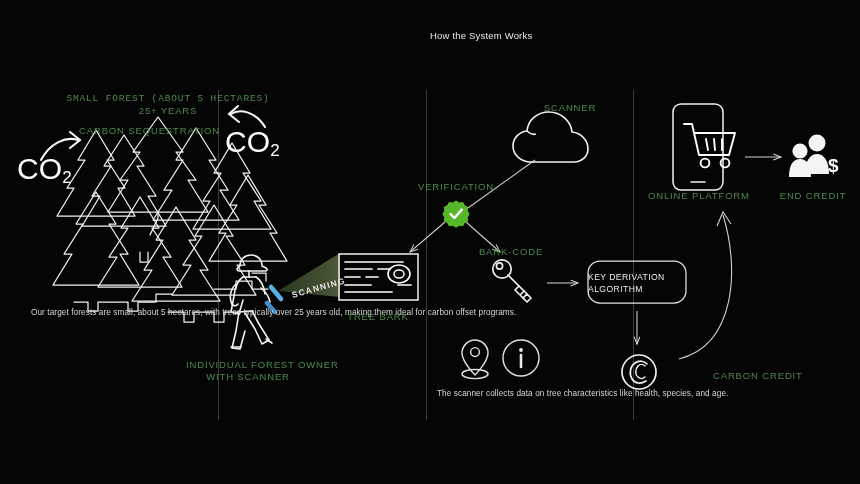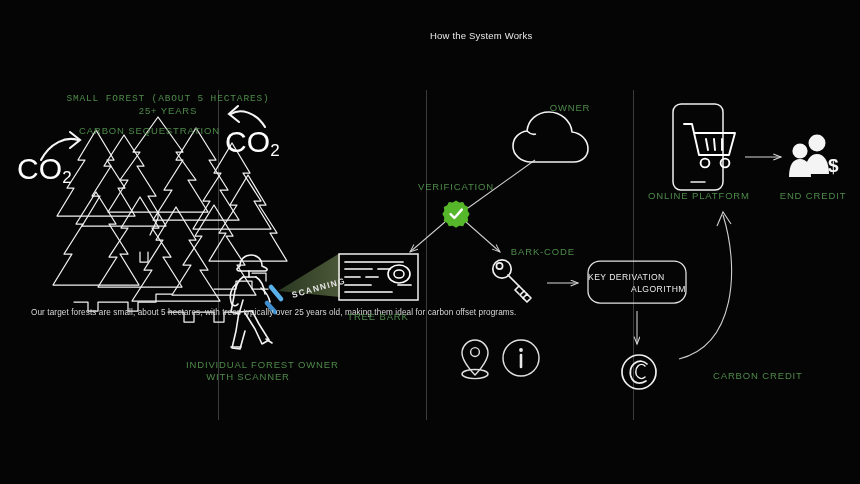--- a/index.html
+++ b/index.html
@@ -309,27 +309,28 @@
 
   <div class="txt label-green" style="left:186px; top:359px; width:140px;">INDIVIDUAL FOREST OWNER</div>
   <div class="txt label-green" style="left:178px; top:371px; width:140px;">WITH SCANNER</div>
 
   <div class="scanning-word" style="left:292px; top:290px;">SCANNING</div>
 
   <div class="txt label-green" style="left:328px; top:311px; width:100px;">TREE BARK</div>
 
   <div class="txt label-green" style="left:406px; top:181px; width:100px;">VERIFICATION</div>
 
-  <div class="txt label-green" style="left:520px; top:102px; width:100px;">OWNER</div>
-
-  <div class="txt label-green" style="left:485px; top:246px; width:90px;text-align:right;">BARK-CODE</div>
+  <div class="txt label-green" style="left:520px; top:102px; width:100px;">SCANNER</div>
+
+  <div class="txt label-green" style="left:466px; top:246px; width:90px;">BARK-CODE</div>
 
   <div class="box-label" style="left:588px; top:271px; width:98px;">KEY DERIVATION</div>
-  <div class="box-label" style="left:588px; top:283px; width:88px;padding-left:43px;">ALGORITHM</div>
+  <div class="box-label" style="left:588px; top:283px; width:88px;">ALGORITHM</div>
 
   <div class="txt label-green" style="left:677px; top:370px; width:100px; text-align:left;margin-left:36px;">CARBON CREDIT</div>
 
   <div class="txt label-green" style="left:648px; top:190px; width:100px;">ONLINE PLATFORM</div>
 
   <div class="txt label-green" style="left:768px; top:190px; width:90px;">END CREDIT</div>
 
+  <div class="txt body-text" style="left:437px; top:387px; width:186px;">The scanner collects data on tree characteristics like health, species, and age.</div>
 
 </div>
 
 </body></html>

